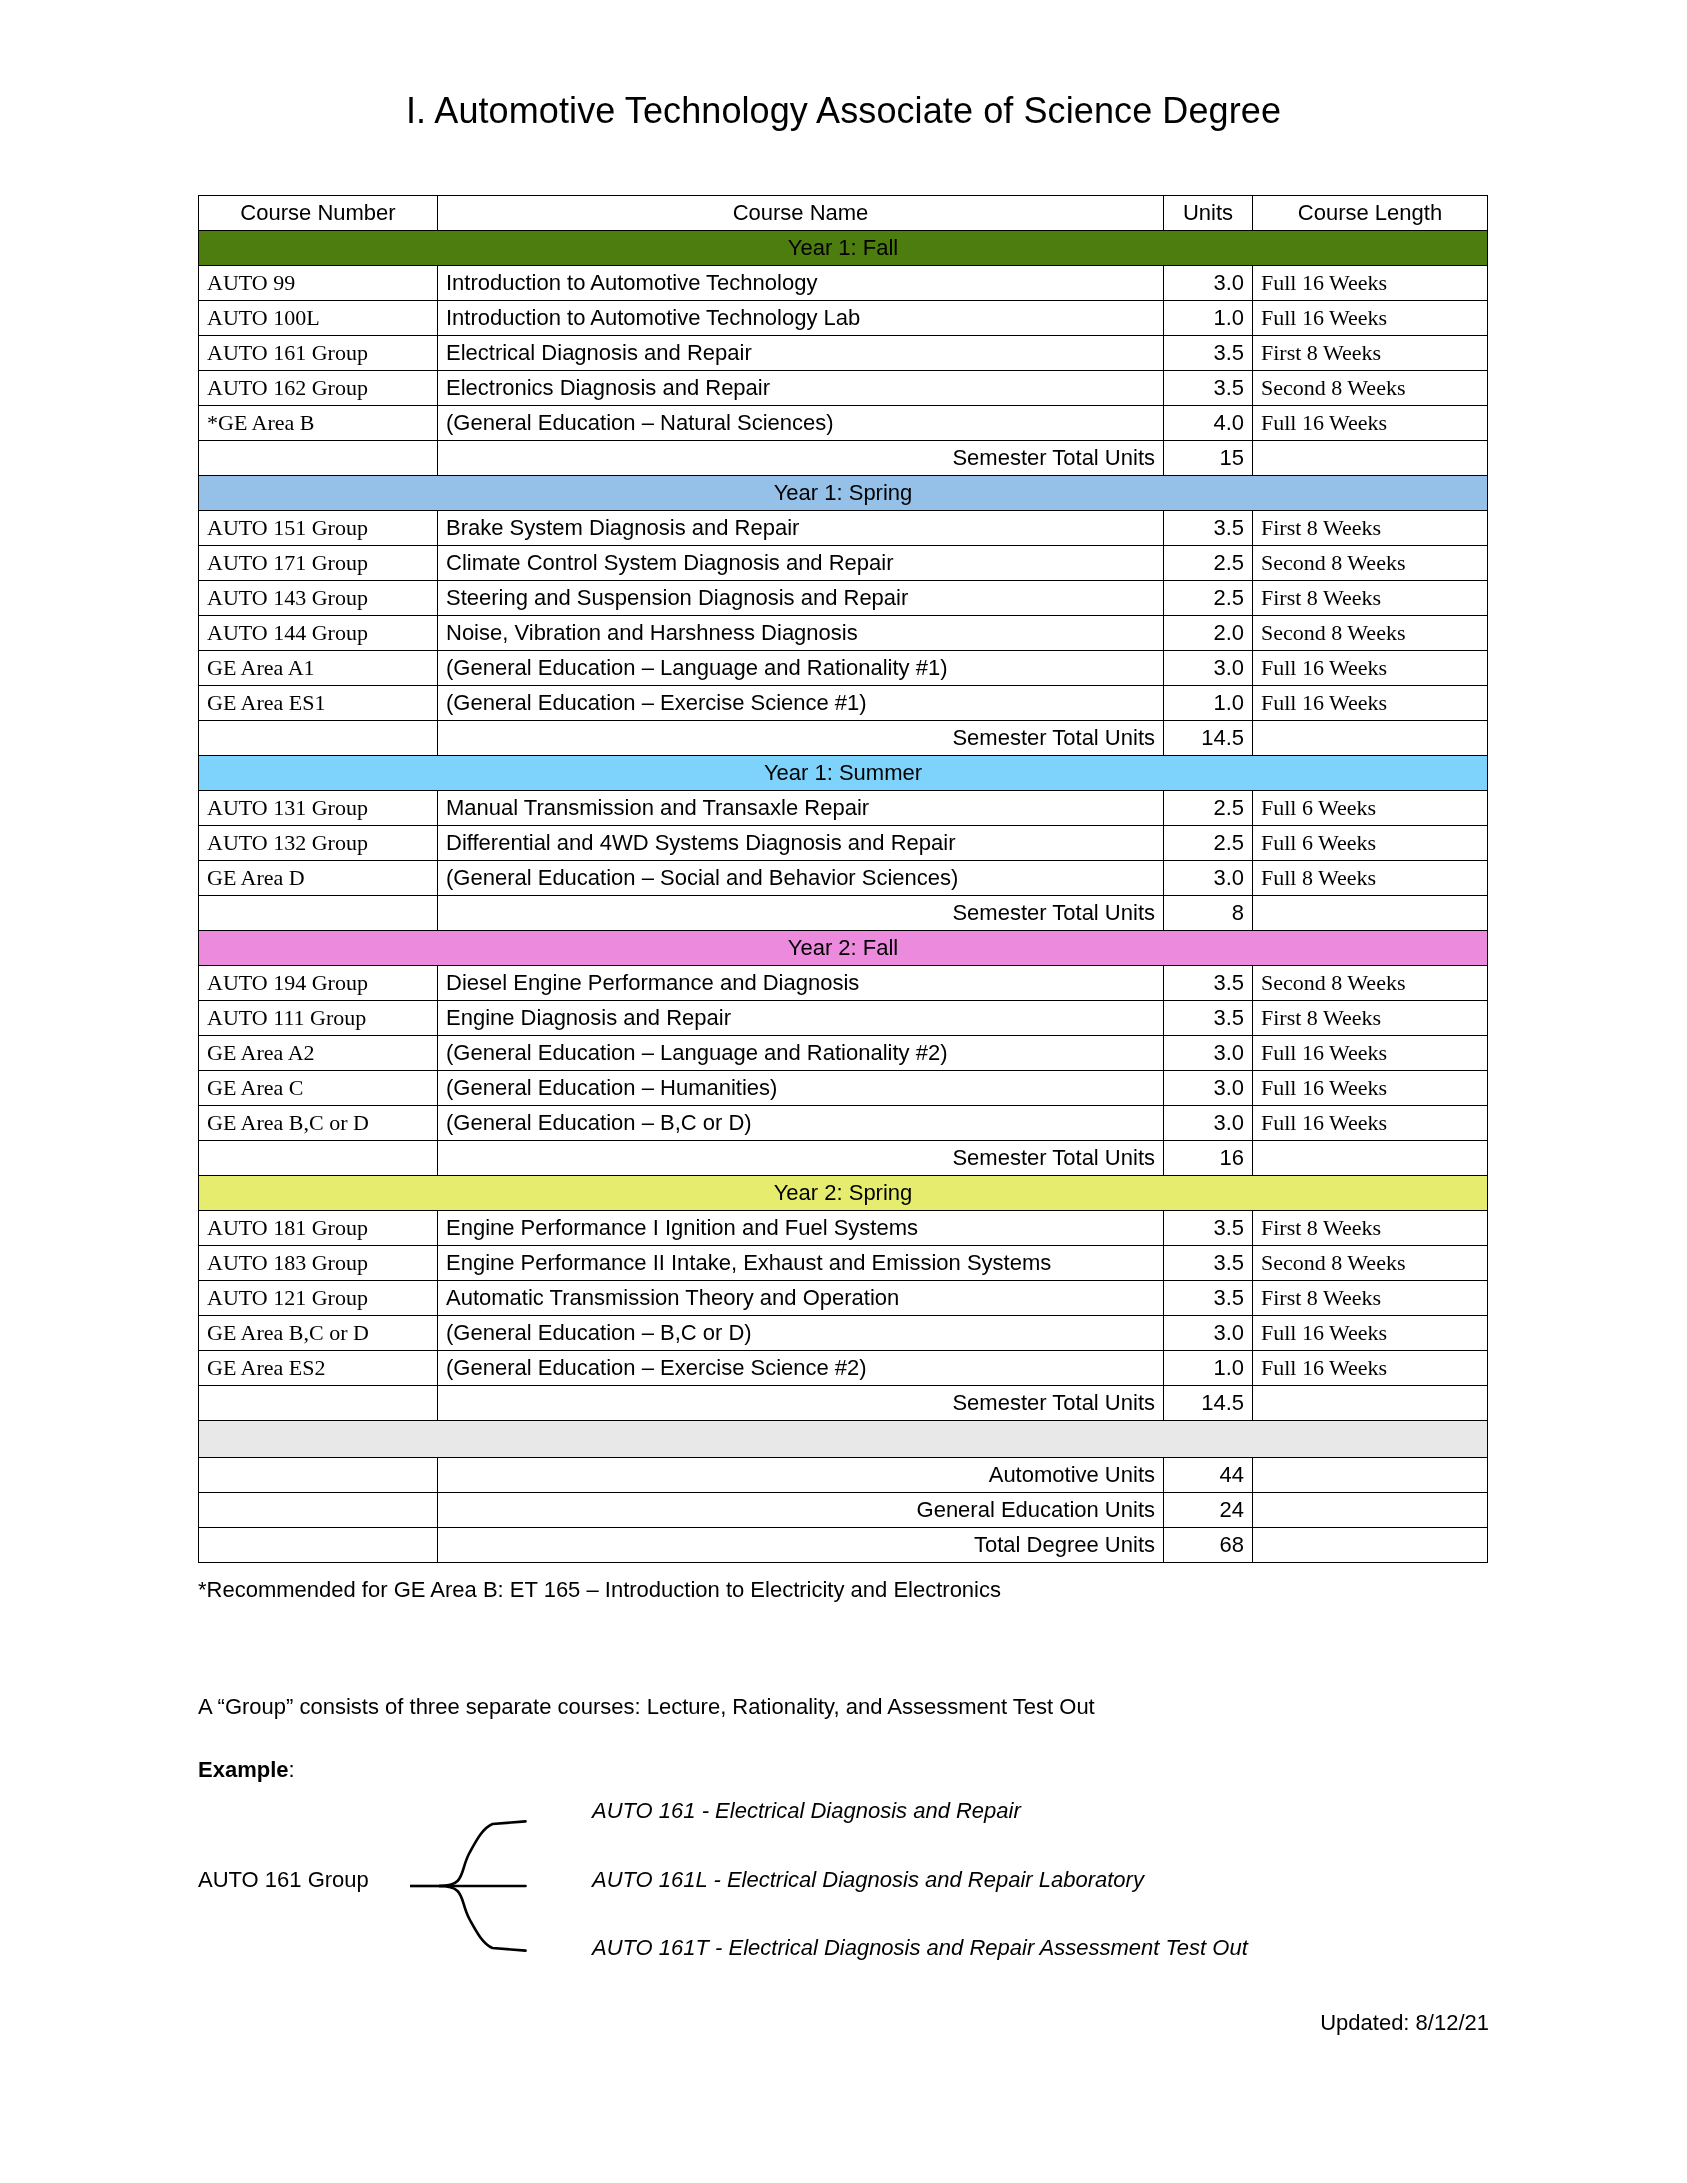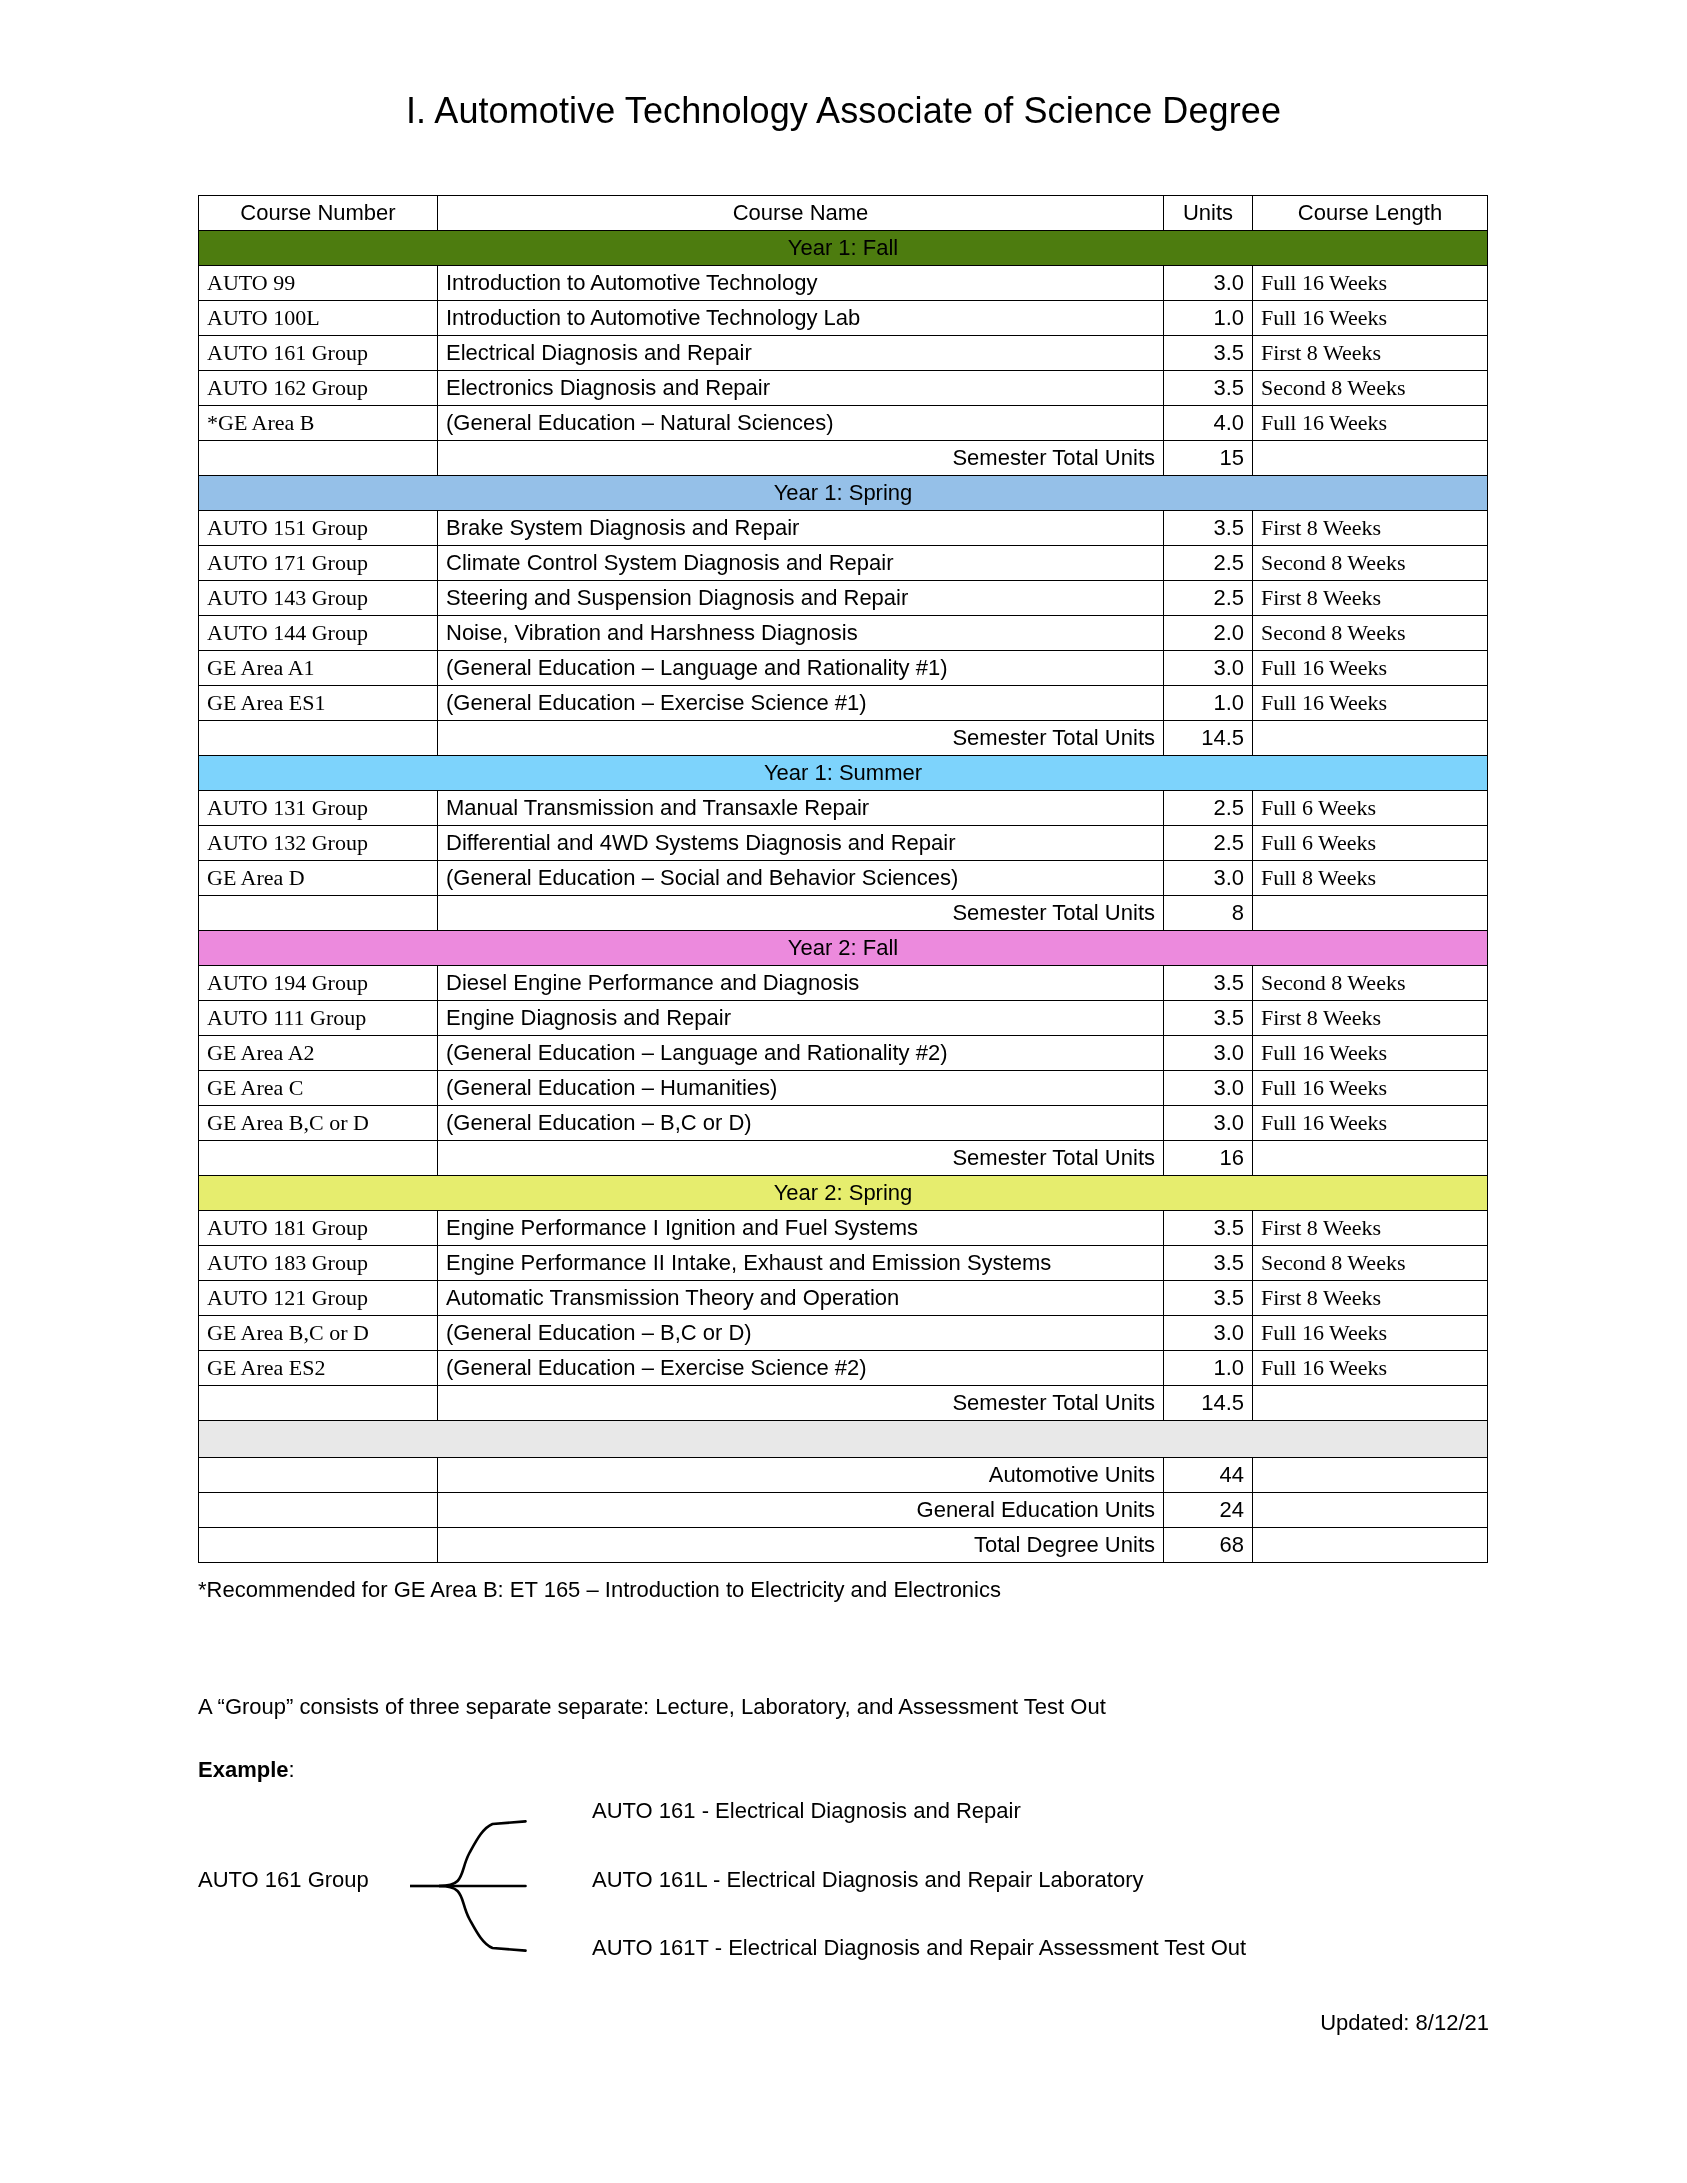--- a/index.html
+++ b/index.html
@@ -110,20 +110,21 @@
     position: absolute;
     left: 198px;
     top: 1867px;
     font-size: 22px;
   }
   .ex-item {
     position: absolute;
     left: 592px;
     font-size: 22px;
     white-space: nowrap;
+    font-style: italic;
   }
   .ex-item-1 { top: 1798px; }
   .ex-item-2 { top: 1867px; }
   .ex-item-3 { top: 1935px; }
 
   .brace-svg {
     position: absolute;
     left: 410px;
     top: 1780px;
   }
@@ -376,21 +377,21 @@
         <td class="c-name">Total Degree Units</td>
         <td class="c-units">68</td>
         <td class="c-len"></td>
       </tr>
 
     </tbody>
   </table>
 
   <div class="footnote">*Recommended for GE Area B: ET 165 – Introduction to Electricity and Electronics</div>
 
-  <div class="group-note">A “Group” consists of three separate separate: Lecture, Laboratory, and Assessment Test Out</div>
+  <div class="group-note">A “Group” consists of three separate courses: Lecture, Rationality, and Assessment Test Out</div>
 
   <div class="example-label"><span>Example</span><span class="colon">:</span></div>
 
   <div class="ex-source">AUTO 161 Group</div>
 
   <svg class="brace-svg" width="198" height="212" viewBox="0 0 300 320">
     <path d="M 0 160 L 45 160" stroke="#000" stroke-width="4" fill="none"></path>
     <path d="M 45 160 C 85 160, 75 138, 90 110 C 100 92, 110 72, 125 66 L 175 62" stroke="#000" stroke-width="4" fill="none" stroke-linecap="round"></path>
     <path d="M 45 160 C 85 160, 75 182, 90 210 C 100 228, 110 248, 125 254 L 175 258" stroke="#000" stroke-width="4" fill="none" stroke-linecap="round"></path>
     <path d="M 45 160 L 90 160 L 175 160" stroke="#000" stroke-width="4" fill="none" stroke-linecap="round"></path>

